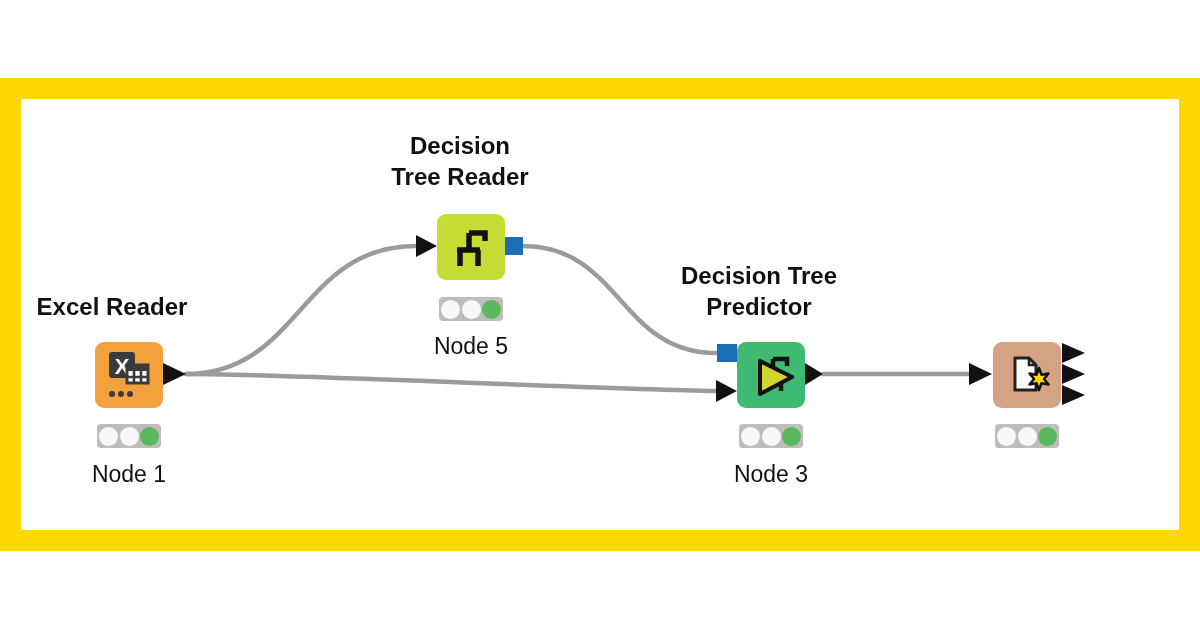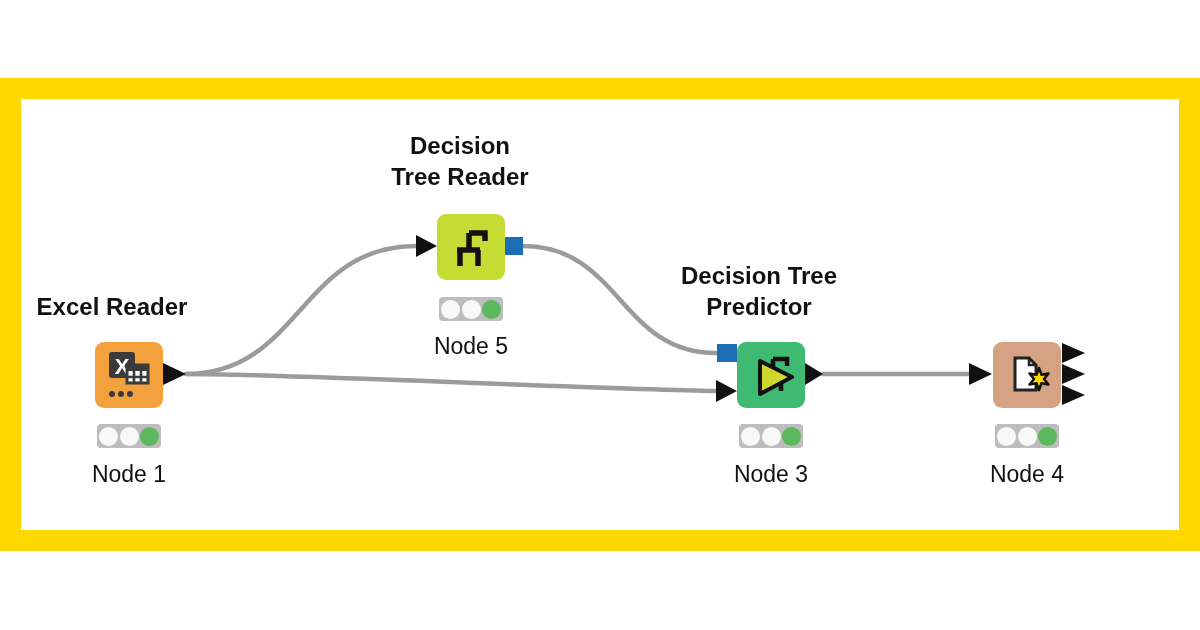--- a/index.html
+++ b/index.html
@@ -124,15 +124,14 @@
       <polygon points="12,7 26,7 33,14 33,39 12,39" fill="#ffffff" stroke="#222" stroke-width="3"></polygon>
       <path d="M26 7 V14 H33" fill="none" stroke="#222" stroke-width="2.5"></path>
       <polygon points="36,17 38.5,23.7 45.5,22.5 41,28 45.5,33.5 38.5,32.3 36,39 33.5,32.3 26.5,33.5 31,28 26.5,22.5 33.5,23.7" fill="#FFD500" stroke="#111" stroke-width="2.5" stroke-linejoin="round"></polygon>
     </svg>
   </div>
   <div class="tlight tlight-4">
     <span class="dot off"></span>
     <span class="dot off"></span>
     <span class="dot green"></span>
   </div>
-  <div class="nlabel nlabel-4">Node 4</div>
 
 </div>
 
 </body></html>

